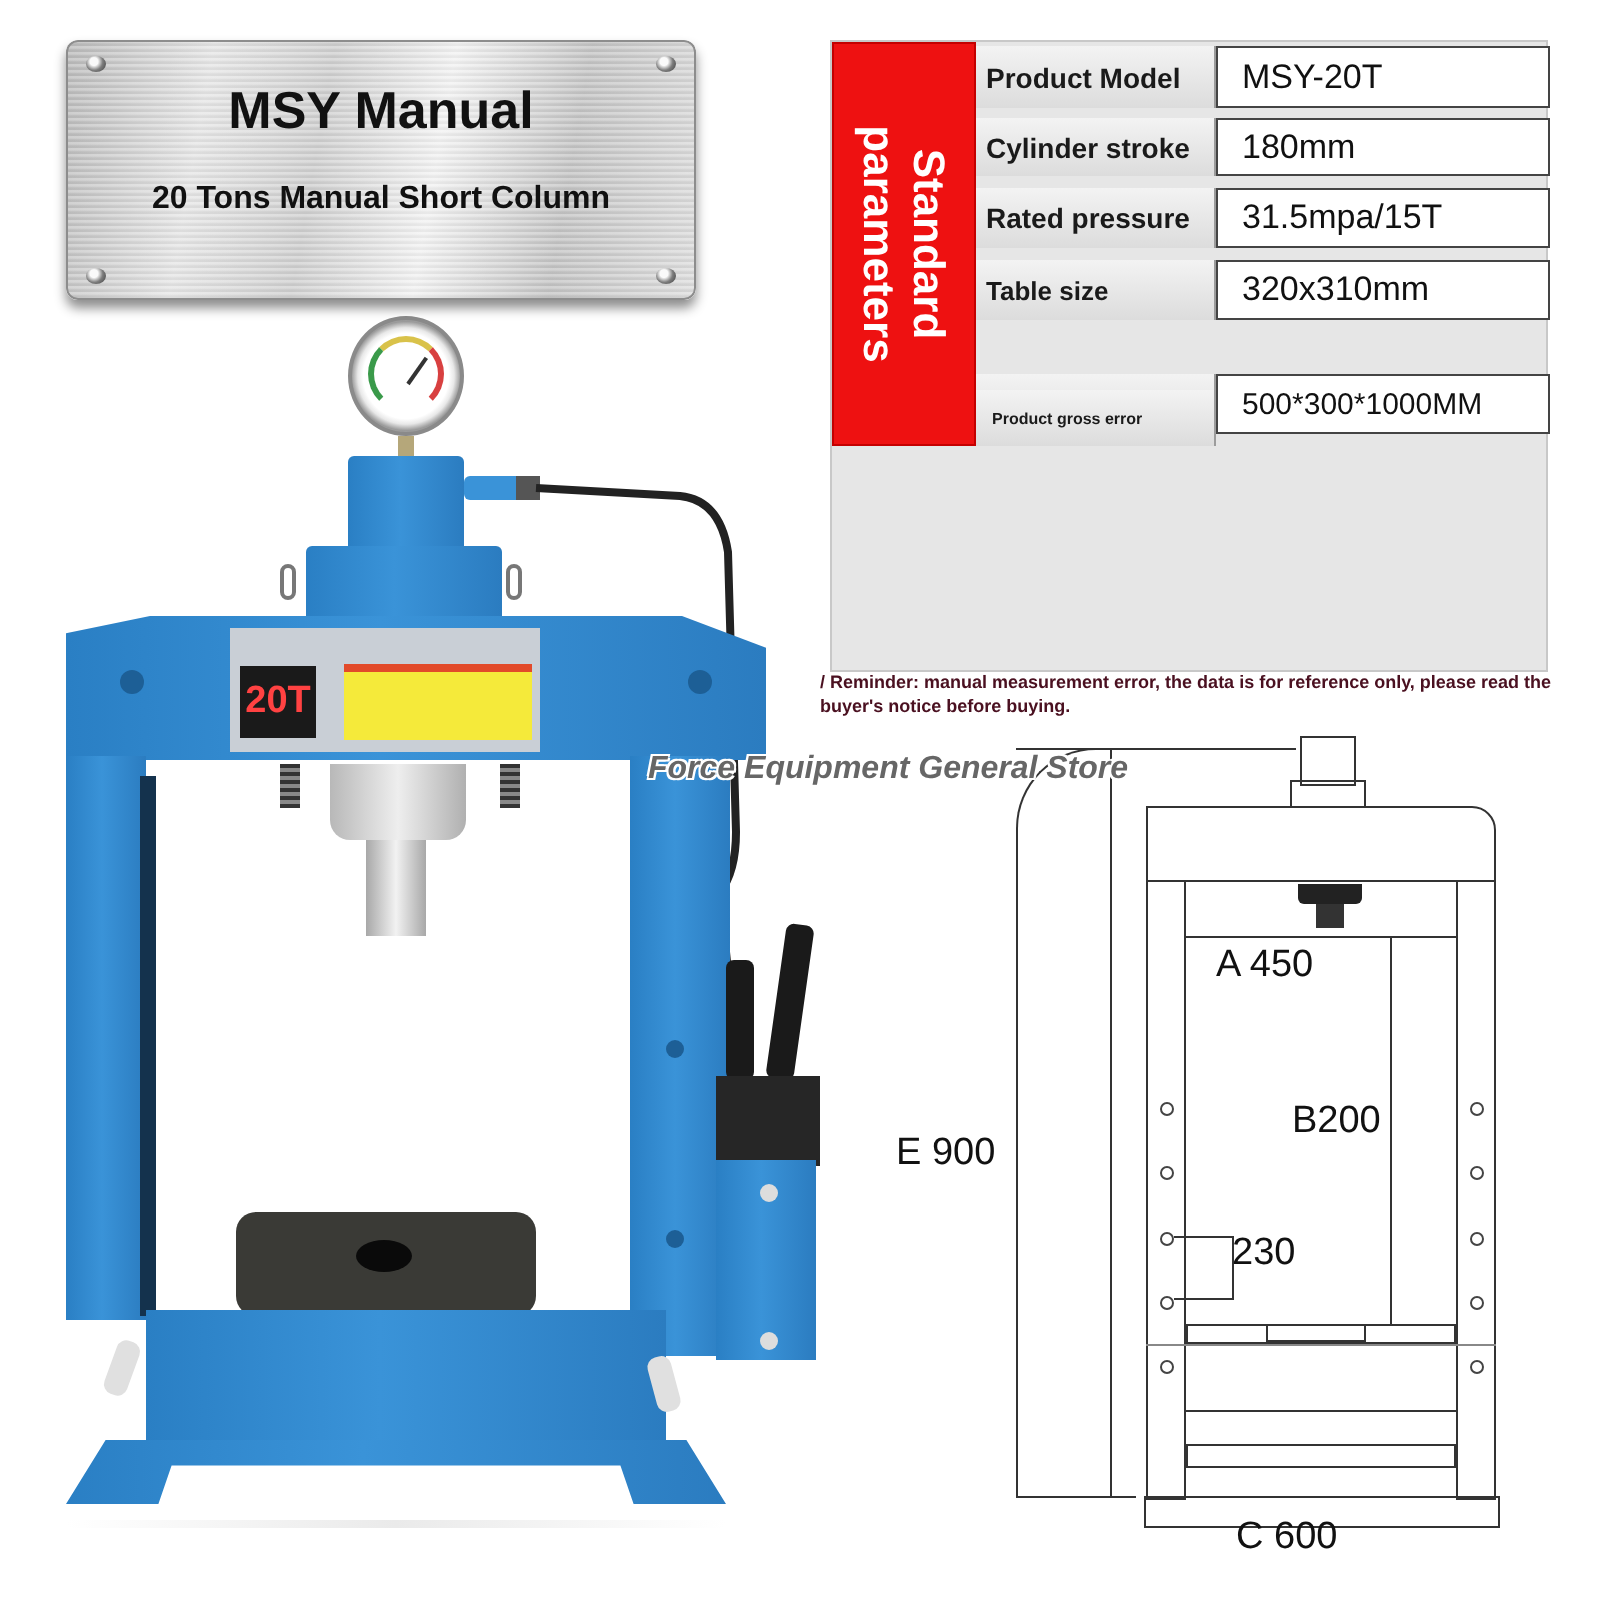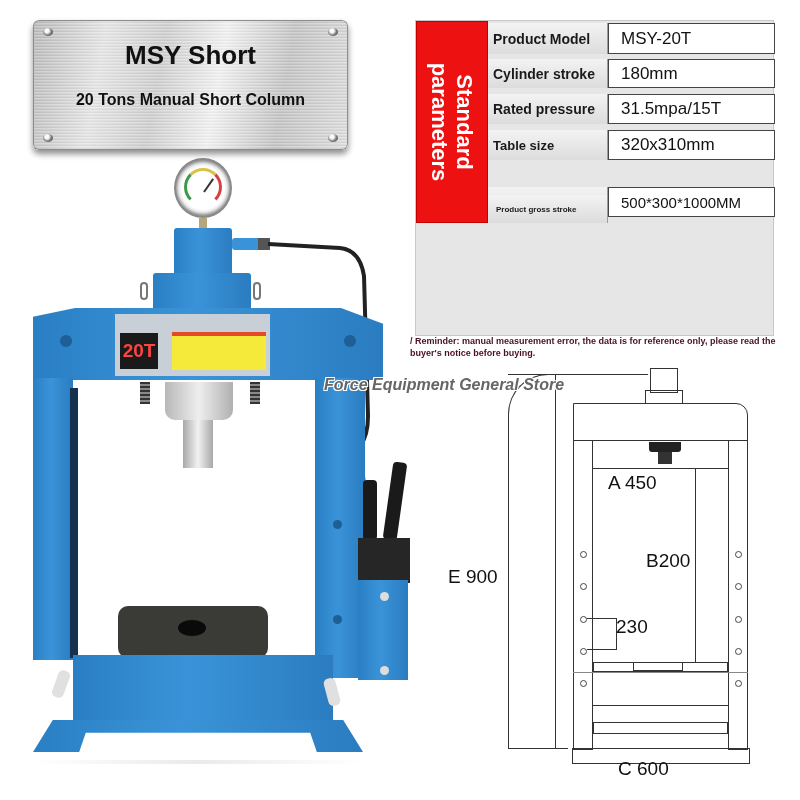--- a/index.html
+++ b/index.html
@@ -154,21 +154,21 @@
 
   <div class="p blue" style="left:33px;top:720px;width:330px;height:32px;clip-path:polygon(6% 0,94% 0,100% 100%,86% 100%,84% 40%,16% 40%,14% 100%,0 100%);"></div>
   <div class="p" style="left:33px;top:760px;width:330px;height:4px;background:linear-gradient(90deg,transparent,#eaeaea,transparent);"></div>
 </div>
 
 <div class="plate">
   <span class="screw s1"></span>
   <span class="screw s2"></span>
   <span class="screw s3"></span>
   <span class="screw s4"></span>
-  <div class="plate-title">MSY Short</div>
+  <div class="plate-title">MSY Manual</div>
   <div class="plate-sub">20 Tons Manual Short Column</div>
 </div>
 
 <div class="spec-panel">
   <div class="spec-band">
     <div class="spec-band-text">Standard parameters</div>
   </div>
 
   <div class="spec-row" style="top:2px;height:31px;">
     <div class="spec-label lbl-sm">Product Model</div>
@@ -184,21 +184,21 @@
   </div>
   <div class="spec-row" style="top:109px;height:30px;">
     <div class="spec-label lbl-md">Table size</div>
     <div class="spec-value">320x310mm</div>
   </div>
   <div class="spec-row" style="top:156px;height:30px;margin-top:10px;">
     <div class="spec-label lbl-sm" style="font-size:11px;">Packing size</div>
     <div class="spec-value" style="font-size:15px;">500*300*1000MM</div>
   </div>
   <div class="spec-row" style="top:174px;height:28px;">
-    <div class="spec-label lbl-xs" style="padding-left:8px;padding-right:30px;">Product gross stroke</div>
+    <div class="spec-label lbl-xs" style="padding-left:8px;padding-right:30px;">Product gross error</div>
   </div>
 </div>
 
 <div class="reminder">/ Reminder: manual measurement error, the data is for reference only, please read the buyer's notice before buying.</div>
 
 <div class="watermark">Force Equipment General Store</div>
 
 <div class="diagram">
 
   <div class="dl" style="left:68px;top:14px;width:60px;height:375px;border-right:none;border-bottom:1.5px solid #333;border-top-left-radius:40px;border-top:1.5px solid #333;border-left:1.5px solid #333;"></div>

